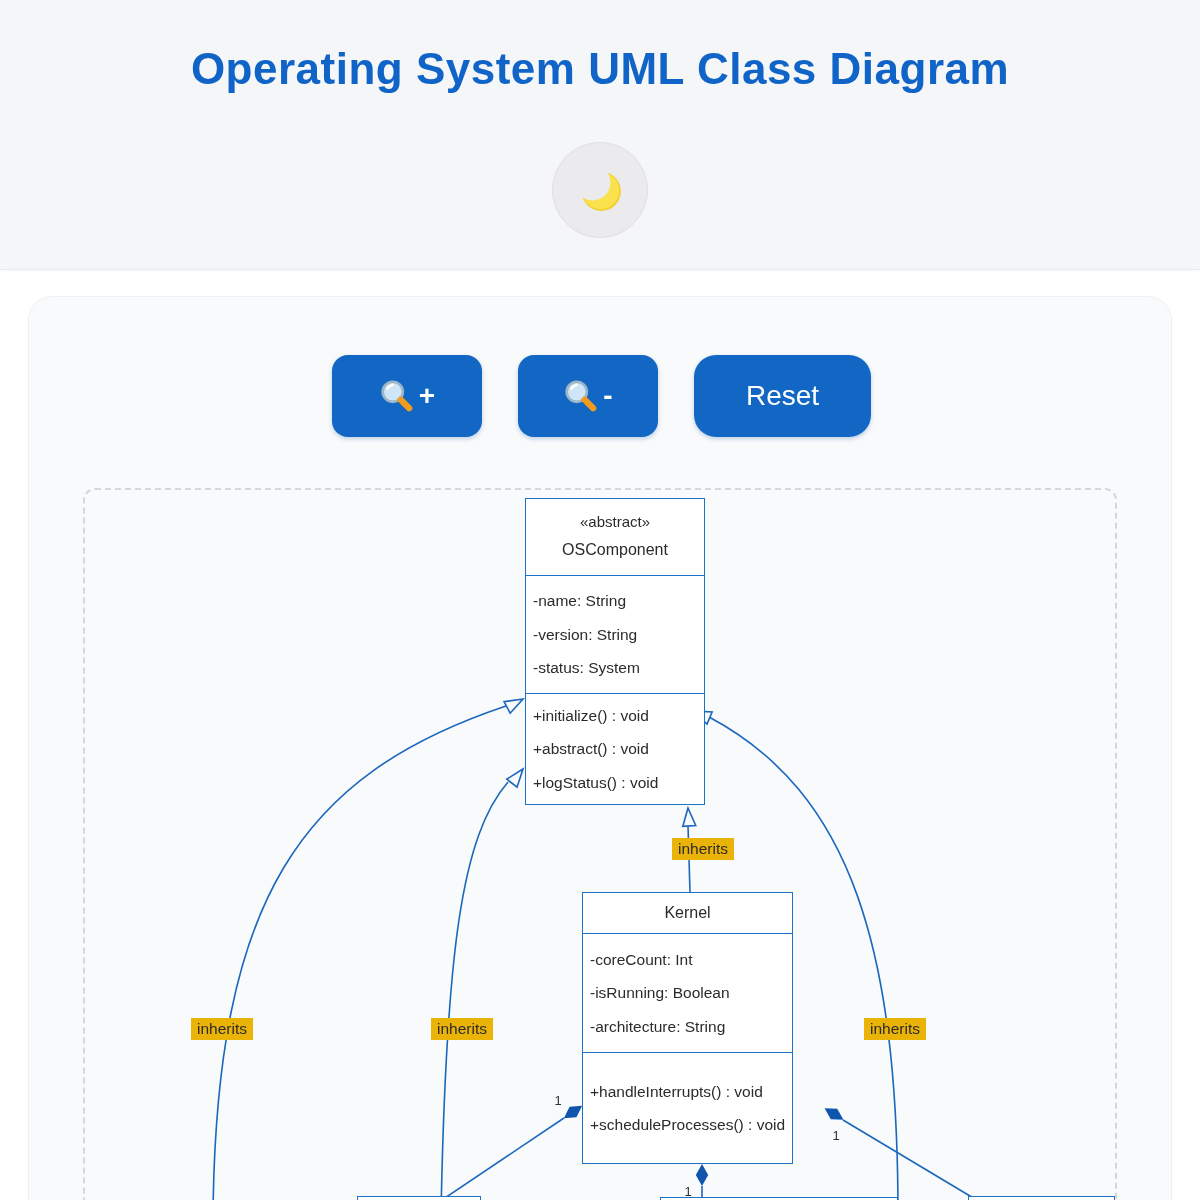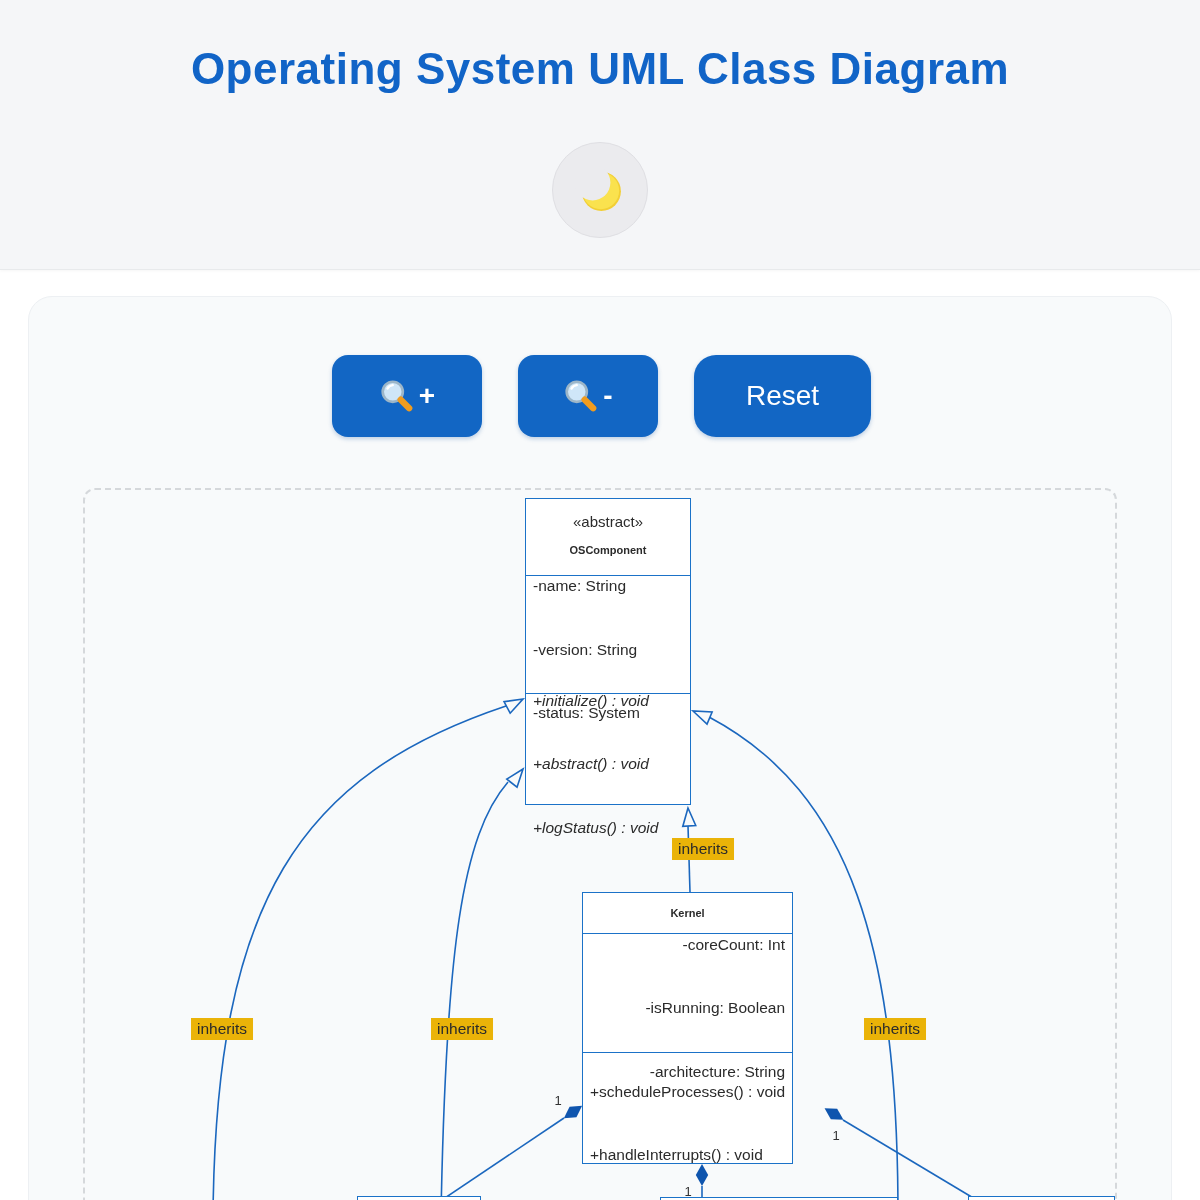--- a/index.html
+++ b/index.html
@@ -75,34 +75,34 @@
     color:#2b2b2b;
     font-size:15.5px;
     cursor:move;
   }
   .uml-head{
     display:flex; flex-direction:column; align-items:center; justify-content:center;
     border-bottom:1.5px solid #1b72c8;
     text-align:center;
   }
   .uml-stereotype{ font-size:15px; line-height:26px; }
-  .uml-classname{ font-size:11px; font-weight:bold; line-height:30px; }
+  .uml-classname{ font-size:16px; font-weight:normal; line-height:30px; }
   .uml-section{
     display:flex; flex-direction:column; justify-content:center;
     padding:0 7px;
   }
   .uml-attrs{ border-bottom:1.5px solid #1b72c8; }
-  .uml-row{ line-height:33.5px; white-space:nowrap;margin-top:30px; }
-  #os-box{ left:525px; top:498px; width:166px; }
+  .uml-row{ line-height:33.5px; white-space:nowrap; }
+  #os-box{ left:525px; top:498px; width:180px; }
   #os-box .uml-head{ height:77px; }
   #os-box .uml-attrs{ height:118px; }
-  #os-box .uml-methods{ height:110px;font-style:italic; }
+  #os-box .uml-methods{ height:110px; }
   #kernel-box{ left:582px; top:892px; width:211px; }
   #kernel-box .uml-head{ height:41px; }
-  #kernel-box .uml-attrs{ height:119px;text-align:right; }
+  #kernel-box .uml-attrs{ height:119px; }
   #kernel-box .uml-methods{ height:110px; }
   .uml-box.partial{ height:34px; }
   #pb1{ left:357px; top:1196px; width:124px; }
   #pb2{ left:660px; top:1197px; width:238px; }
   #pb3{ left:968px; top:1196px; width:147px; }
   
   .edge-label{
     position:absolute; z-index:4;
     transform:translate(-50%,-50%);
     background:#eab308;
@@ -213,22 +213,22 @@
 <div class="uml-box" id="kernel-box">
   <div class="uml-head">
     <div class="uml-classname">Kernel</div>
   </div>
   <div class="uml-section uml-attrs">
     <div class="uml-row">-coreCount: Int</div>
     <div class="uml-row">-isRunning: Boolean</div>
     <div class="uml-row">-architecture: String</div>
   </div>
   <div class="uml-section uml-methods">
+    <div class="uml-row">+handleInterrupts() : void</div>
     <div class="uml-row">+scheduleProcesses() : void</div>
-    <div class="uml-row">+handleInterrupts() : void</div>
   </div>
 </div>
 
 <div class="uml-box partial" id="pb1"></div>
 <div class="uml-box partial" id="pb2"></div>
 <div class="uml-box partial" id="pb3"></div>
 
 <div class="edge-label" id="lbl-inherits-0">inherits</div>
 <div class="edge-label" id="lbl-inherits-1">inherits</div>
 <div class="edge-label" id="lbl-inherits-2">inherits</div>

